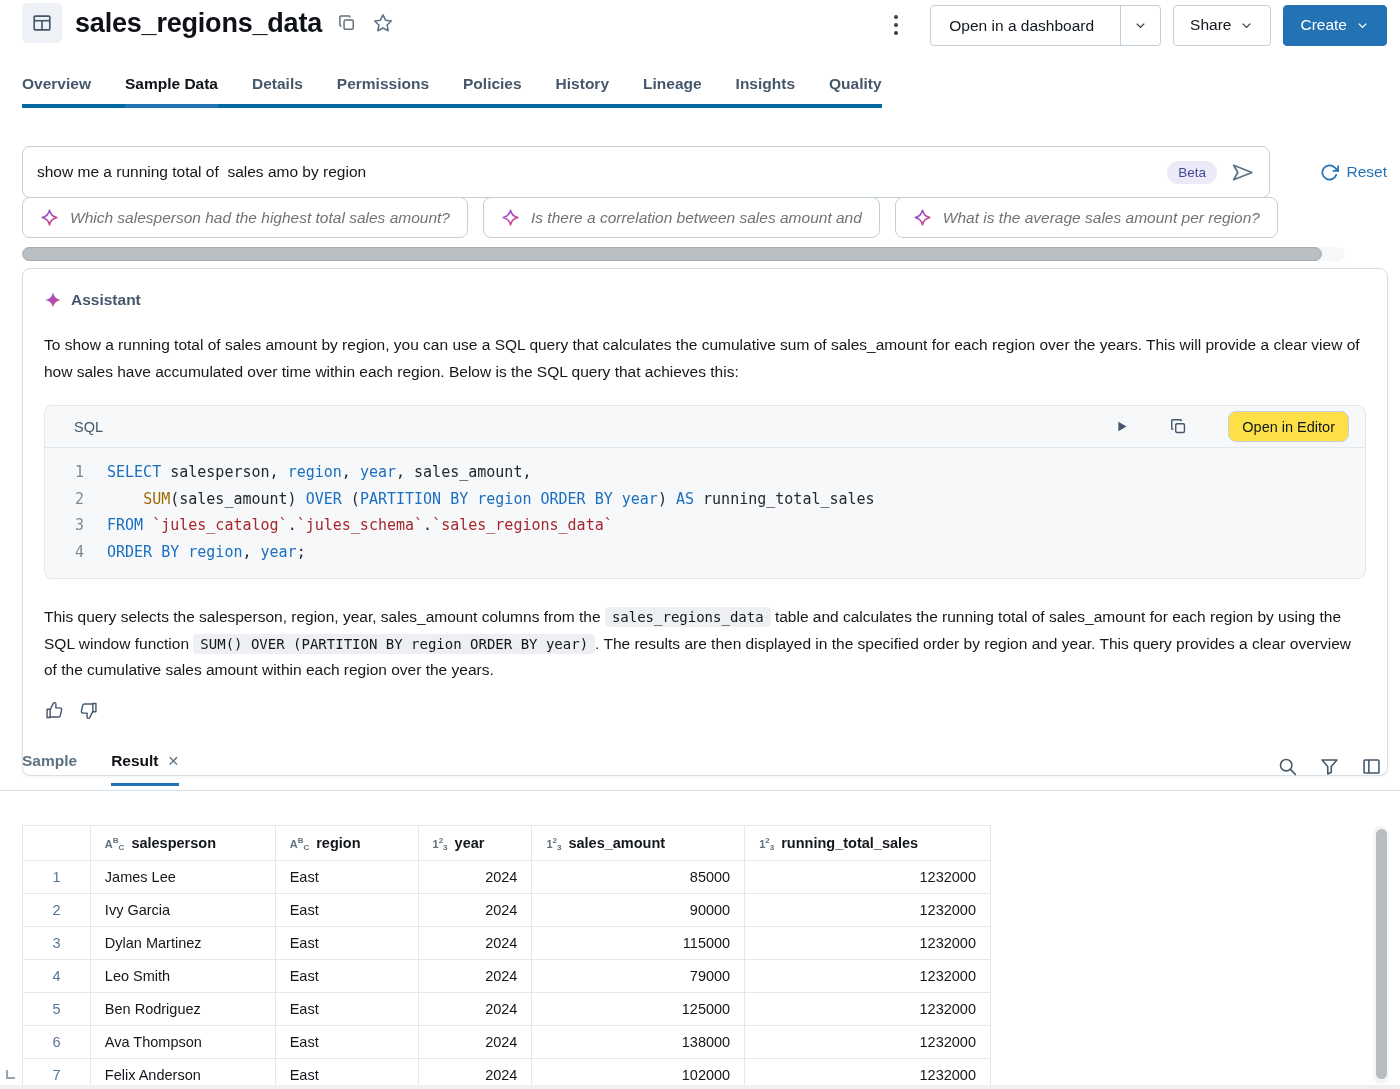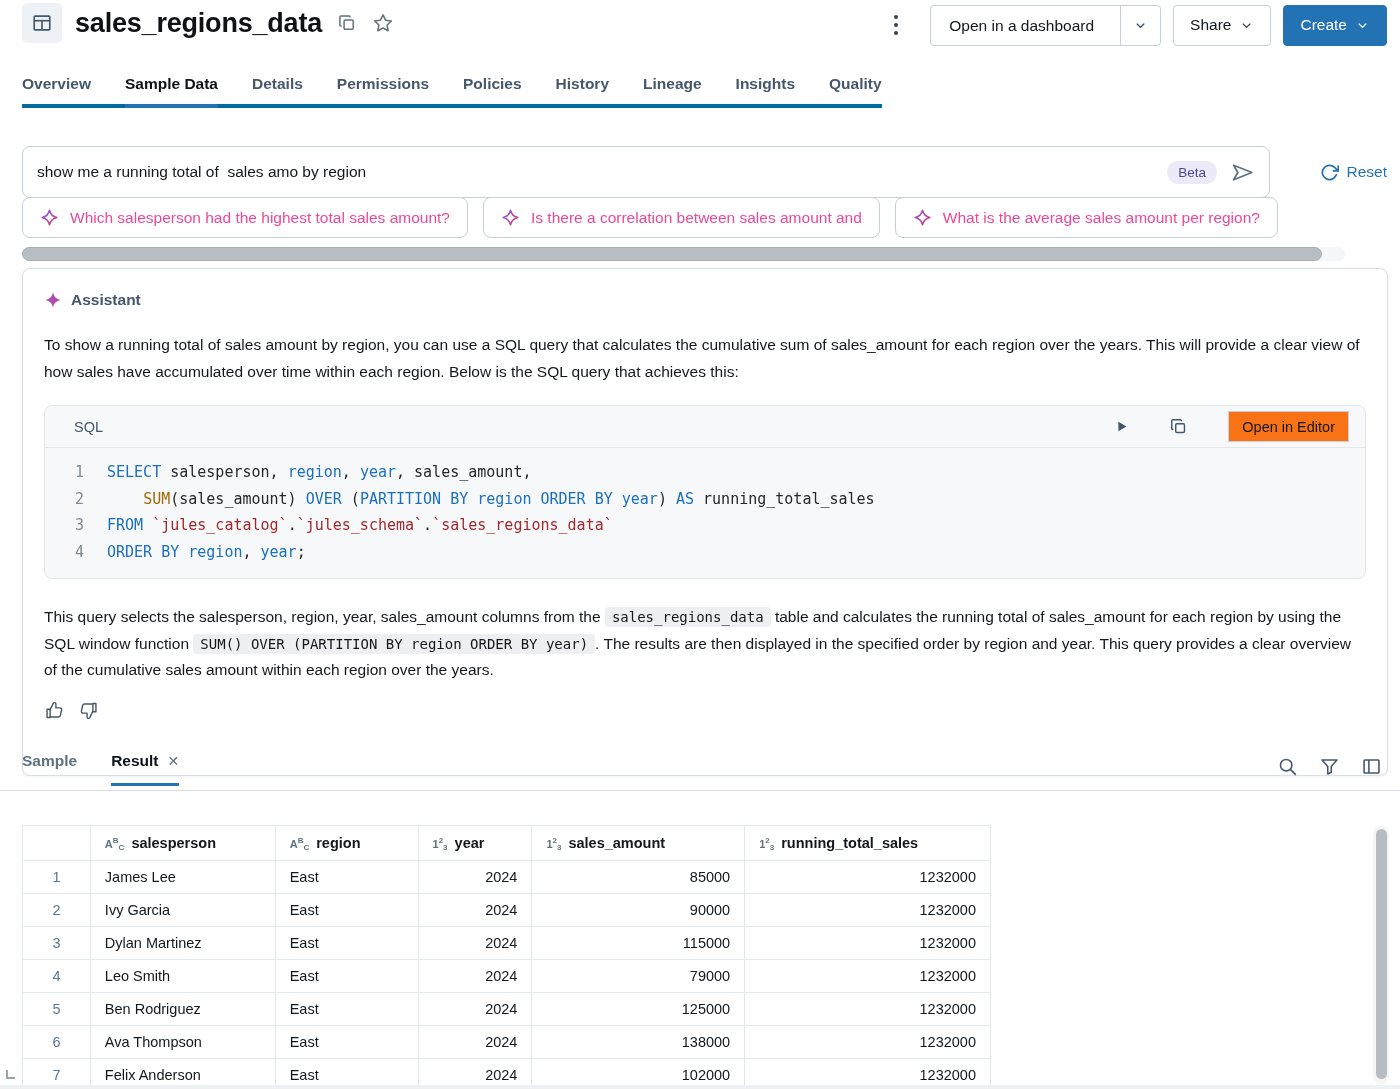--- a/index.html
+++ b/index.html
@@ -42,36 +42,36 @@
   
   .query-row { position:absolute; top:146px; left:22px; right:13px; display:flex; align-items:center; }
   .query-box { width:1248px; height:52px; border:1px solid #C3CFD9; border-radius:8px; display:flex; align-items:center; padding:0 14px; background:#fff; }
   .query-text { flex:1; font-size:15.5px; color:#14181C; white-space:pre; overflow:hidden; }
   .beta { background:#ECE9F9; color:#434A93; font-size:13.5px; padding:4px 11px; border-radius:12px; margin-right:13px; }
   .send { color:#5F7281; cursor:pointer; }
   .reset { margin-left:auto; display:flex; align-items:flex-start; gap:8px; color:#2272B4; font-size:15.5px; cursor:pointer; }
 
   
   .chips { position:absolute; top:197px; left:22px; right:0; display:flex; gap:15px; overflow:hidden; }
-  .chip { flex:0 0 auto; display:inline-flex; align-items:center; gap:11px; height:41px; border:1px solid #C3CFD9; border-radius:8px; padding:0 17px; background:#fff; font-size:15.5px; color:#ec4899; white-space:nowrap; cursor:pointer; }
+  .chip { flex:0 0 auto; display:inline-flex; align-items:center; gap:11px; height:41px; border:1px solid #C3CFD9; border-radius:8px; padding:0 17px; background:#fff; font-size:15.5px; color:#737373; white-space:nowrap; cursor:pointer;font-style:italic; }
 
   
   .hscroll { position:absolute; top:247px; left:22px; width:1323px; height:14px; background:#F6F7F8; border-radius:7px; }
   .hthumb { width:1300px; height:14px; background:#B9BEC3; border-radius:7px; border:1px solid #A9AEB4; }
 
   
   .assistant-card { position:absolute; top:268px; left:22px; width:1366px; height:508px; background:#fff; border:1px solid #D8DFE6; border-radius:8px; box-shadow:0 1px 3px rgba(20,30,40,0.06); padding:22px 21px; overflow:hidden; }
   .assistant-head { display:flex; align-items:center; gap:9px; color:#44576B; font-size:15.5px; font-weight:600; }
   .assistant-card p.body-text { margin-top:23px; font-size:15.5px; line-height:26.5px; color:#14181C; }
   .codeblock { margin-top:20px; border:1px solid #E2E7EC; border-radius:8px; background:#F7F8FA; overflow:hidden; }
   .code-head { height:42px; display:flex; align-items:center; padding:0 16px 0 29px; border-bottom:1px solid #E2E7EC;gap:20px; }
   .code-lang { color:#44576B; font-size:14.5px; }
   .code-head .spacer { flex:1; }
   .code-tool { color:#44576B; margin-left:20px; cursor:pointer; display:flex; align-items:center; }
-  .open-editor { margin-left:20px; height:31px; background:#f97316; border:1px solid #C3CFD9; border-radius:0; padding:0 13px; font-size:14.5px; font-family:inherit; color:#11171C; cursor:pointer; }
+  .open-editor { margin-left:20px; height:31px; background:#fde047; border:1px solid #C3CFD9; border-radius:8px; padding:0 13px; font-size:14.5px; font-family:inherit; color:#11171C; cursor:pointer; }
   .code-body { padding:11px 0 13px; font-family:"DejaVu Sans Mono", monospace; font-size:15px; line-height:26.5px; }
   .code-line { display:flex; white-space:pre; }
   .lineno { width:62px; text-align:right; padding-right:23px; color:#7E8B97; flex:0 0 auto; }
   .tok-kw { color:#1A6FC0; }
   .tok-fn { color:#9E6A03; }
   .tok-str { color:#A5282C; }
   .tok-pl { color:#24292E; }
   .inline-code { font-family:"DejaVu Sans Mono", monospace; font-size:14px; background:#EDEFF2; border-radius:4px; padding:2px 7px; white-space:pre; }
   .assistant-card p.explain { margin-top:25px; }
   .feedback { margin-top:16px; display:flex; gap:13px; color:#44576B; }

